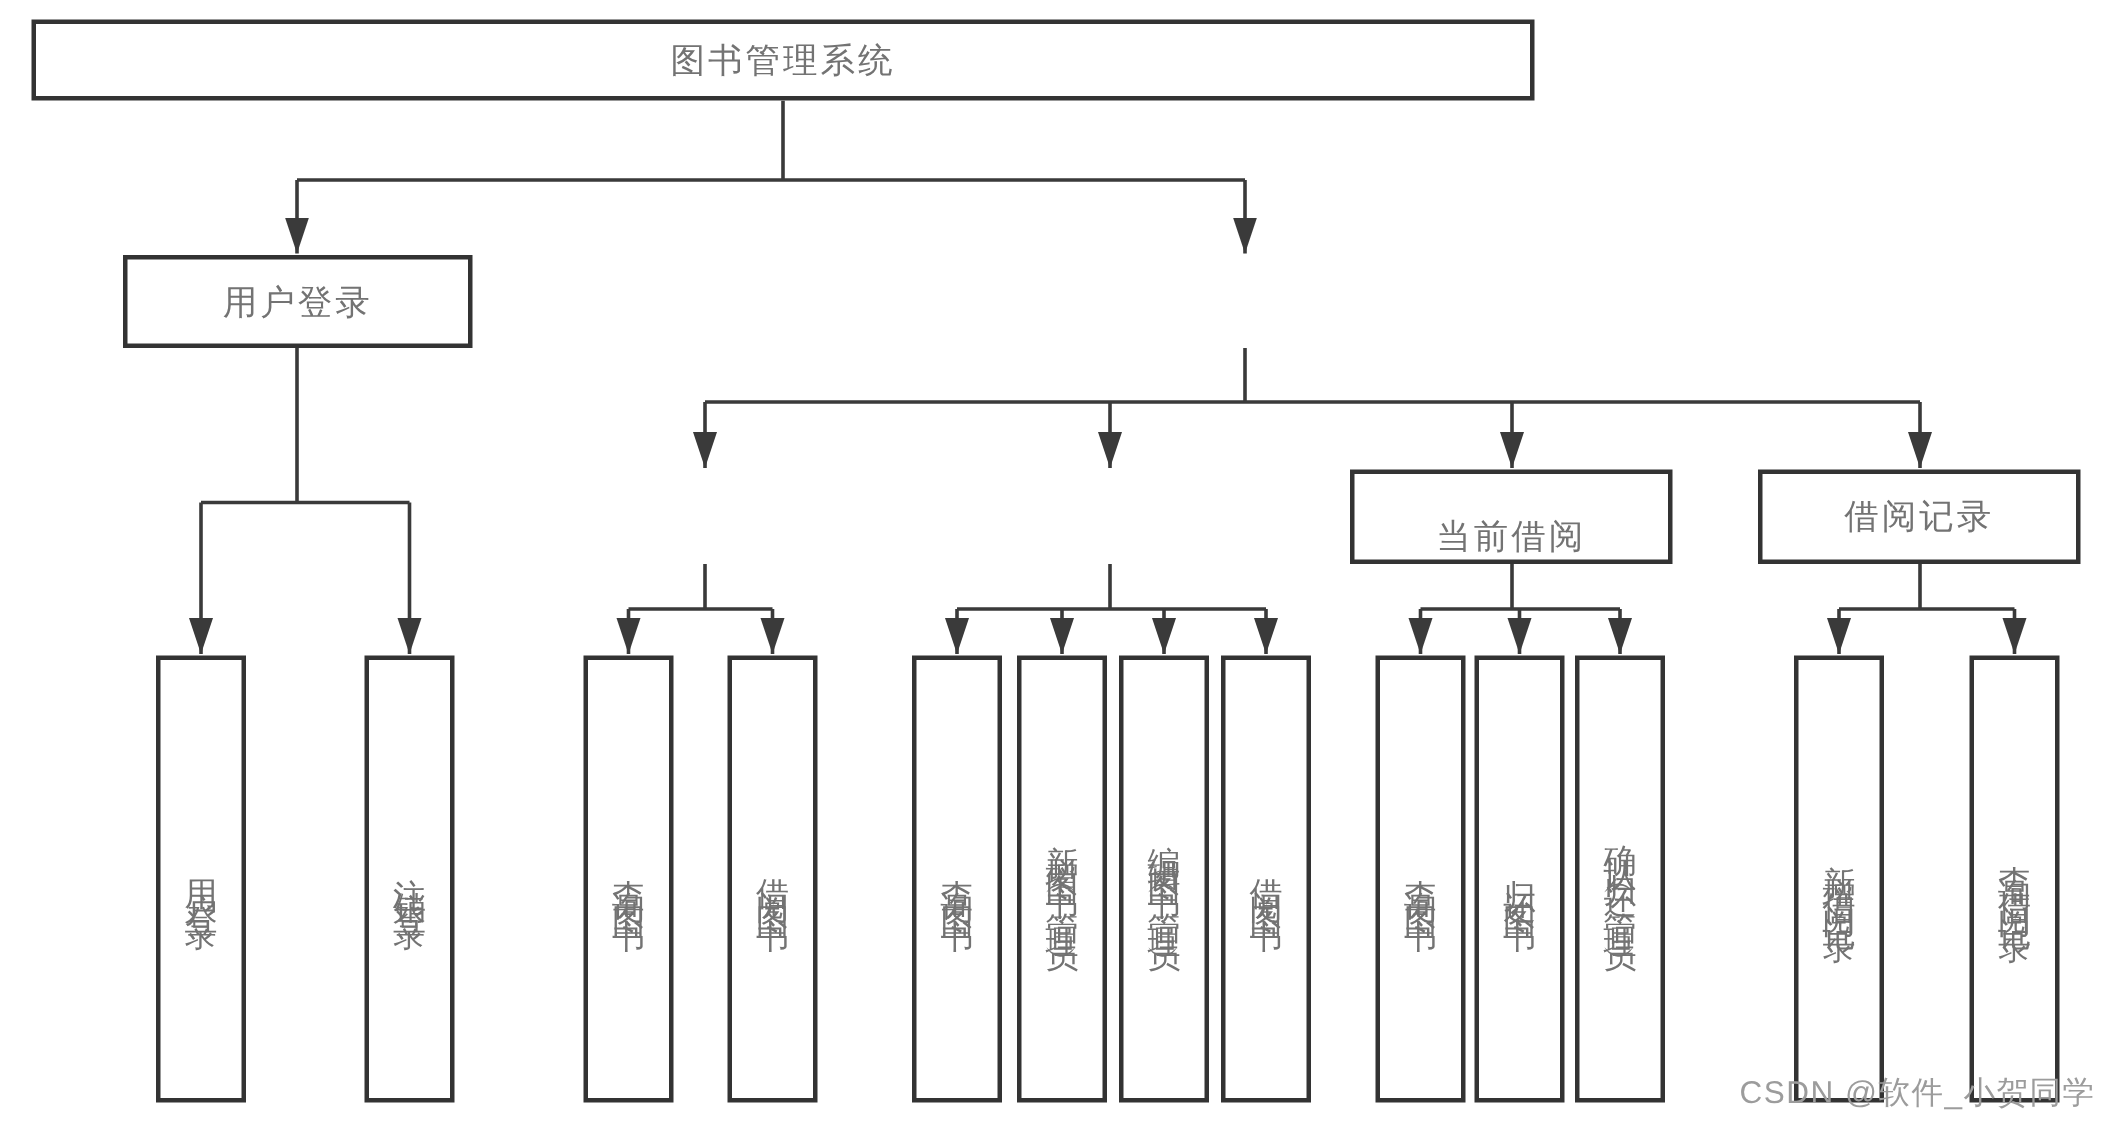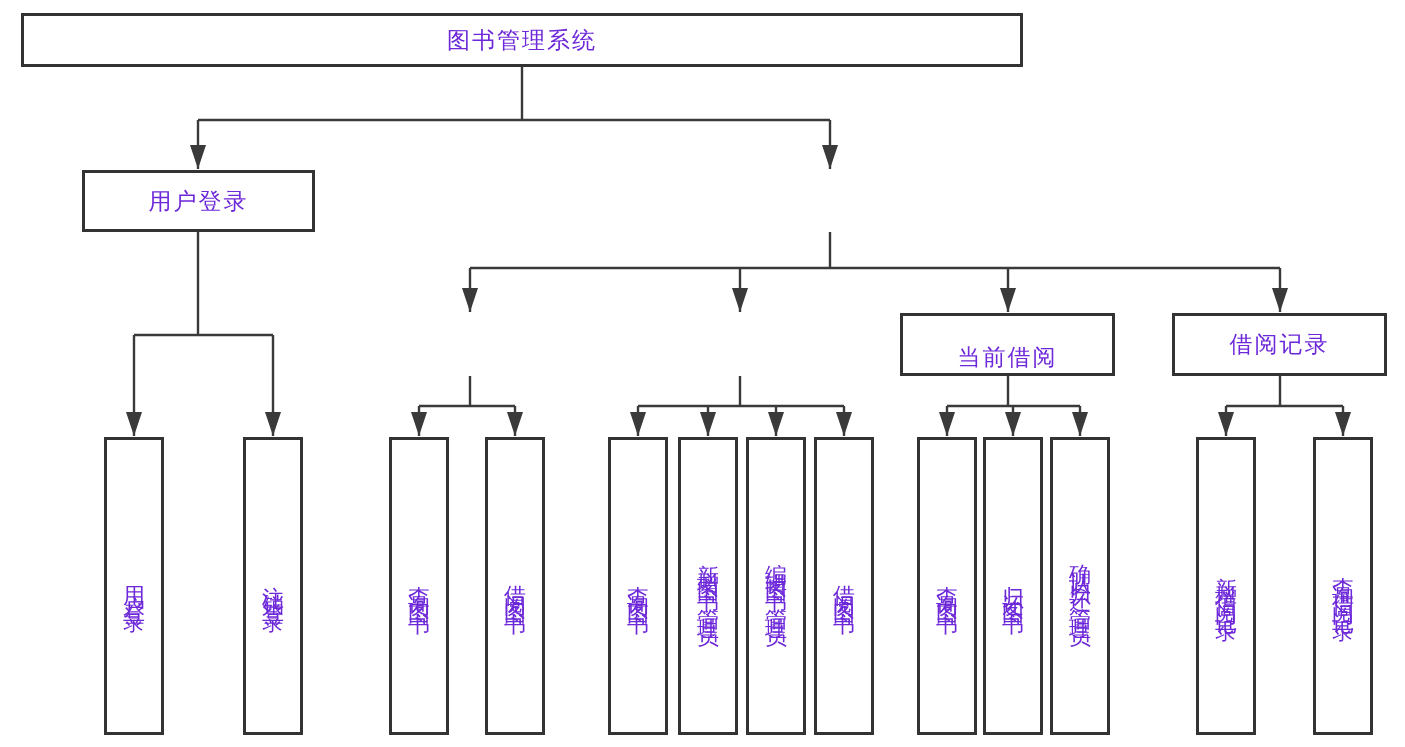--- a/index.html
+++ b/index.html
@@ -18,21 +18,21 @@
     pointer-events: none;
   }
   .box {
     position: absolute;
     background: #ffffff;
     border: 3px solid #333333;
     box-sizing: border-box;
     display: flex;
     align-items: center;
     justify-content: center;
-    color: #6d28d9;
+    color: #737373;
   }
   .box.h {
     font-size: 23px;
     letter-spacing: 2px;
     white-space: nowrap;
   }
   .box.v span {
     writing-mode: vertical-rl;
     text-orientation: mixed;
     font-size: 22px;
@@ -149,14 +149,15 @@
     <span>确认归还（管理员）</span>
   </div>
 
   <div class="box v" style="left:1196px; top:437px; width:60px; height:298px;">
     <span>新增借阅记录</span>
   </div>
   <div class="box v" style="left:1313px; top:437px; width:60px; height:298px;">
     <span>查询借阅记录</span>
   </div>
 
+  <div class="watermark">CSDN @软件_小贺同学</div>
 
 </div>
 
 </body></html>

